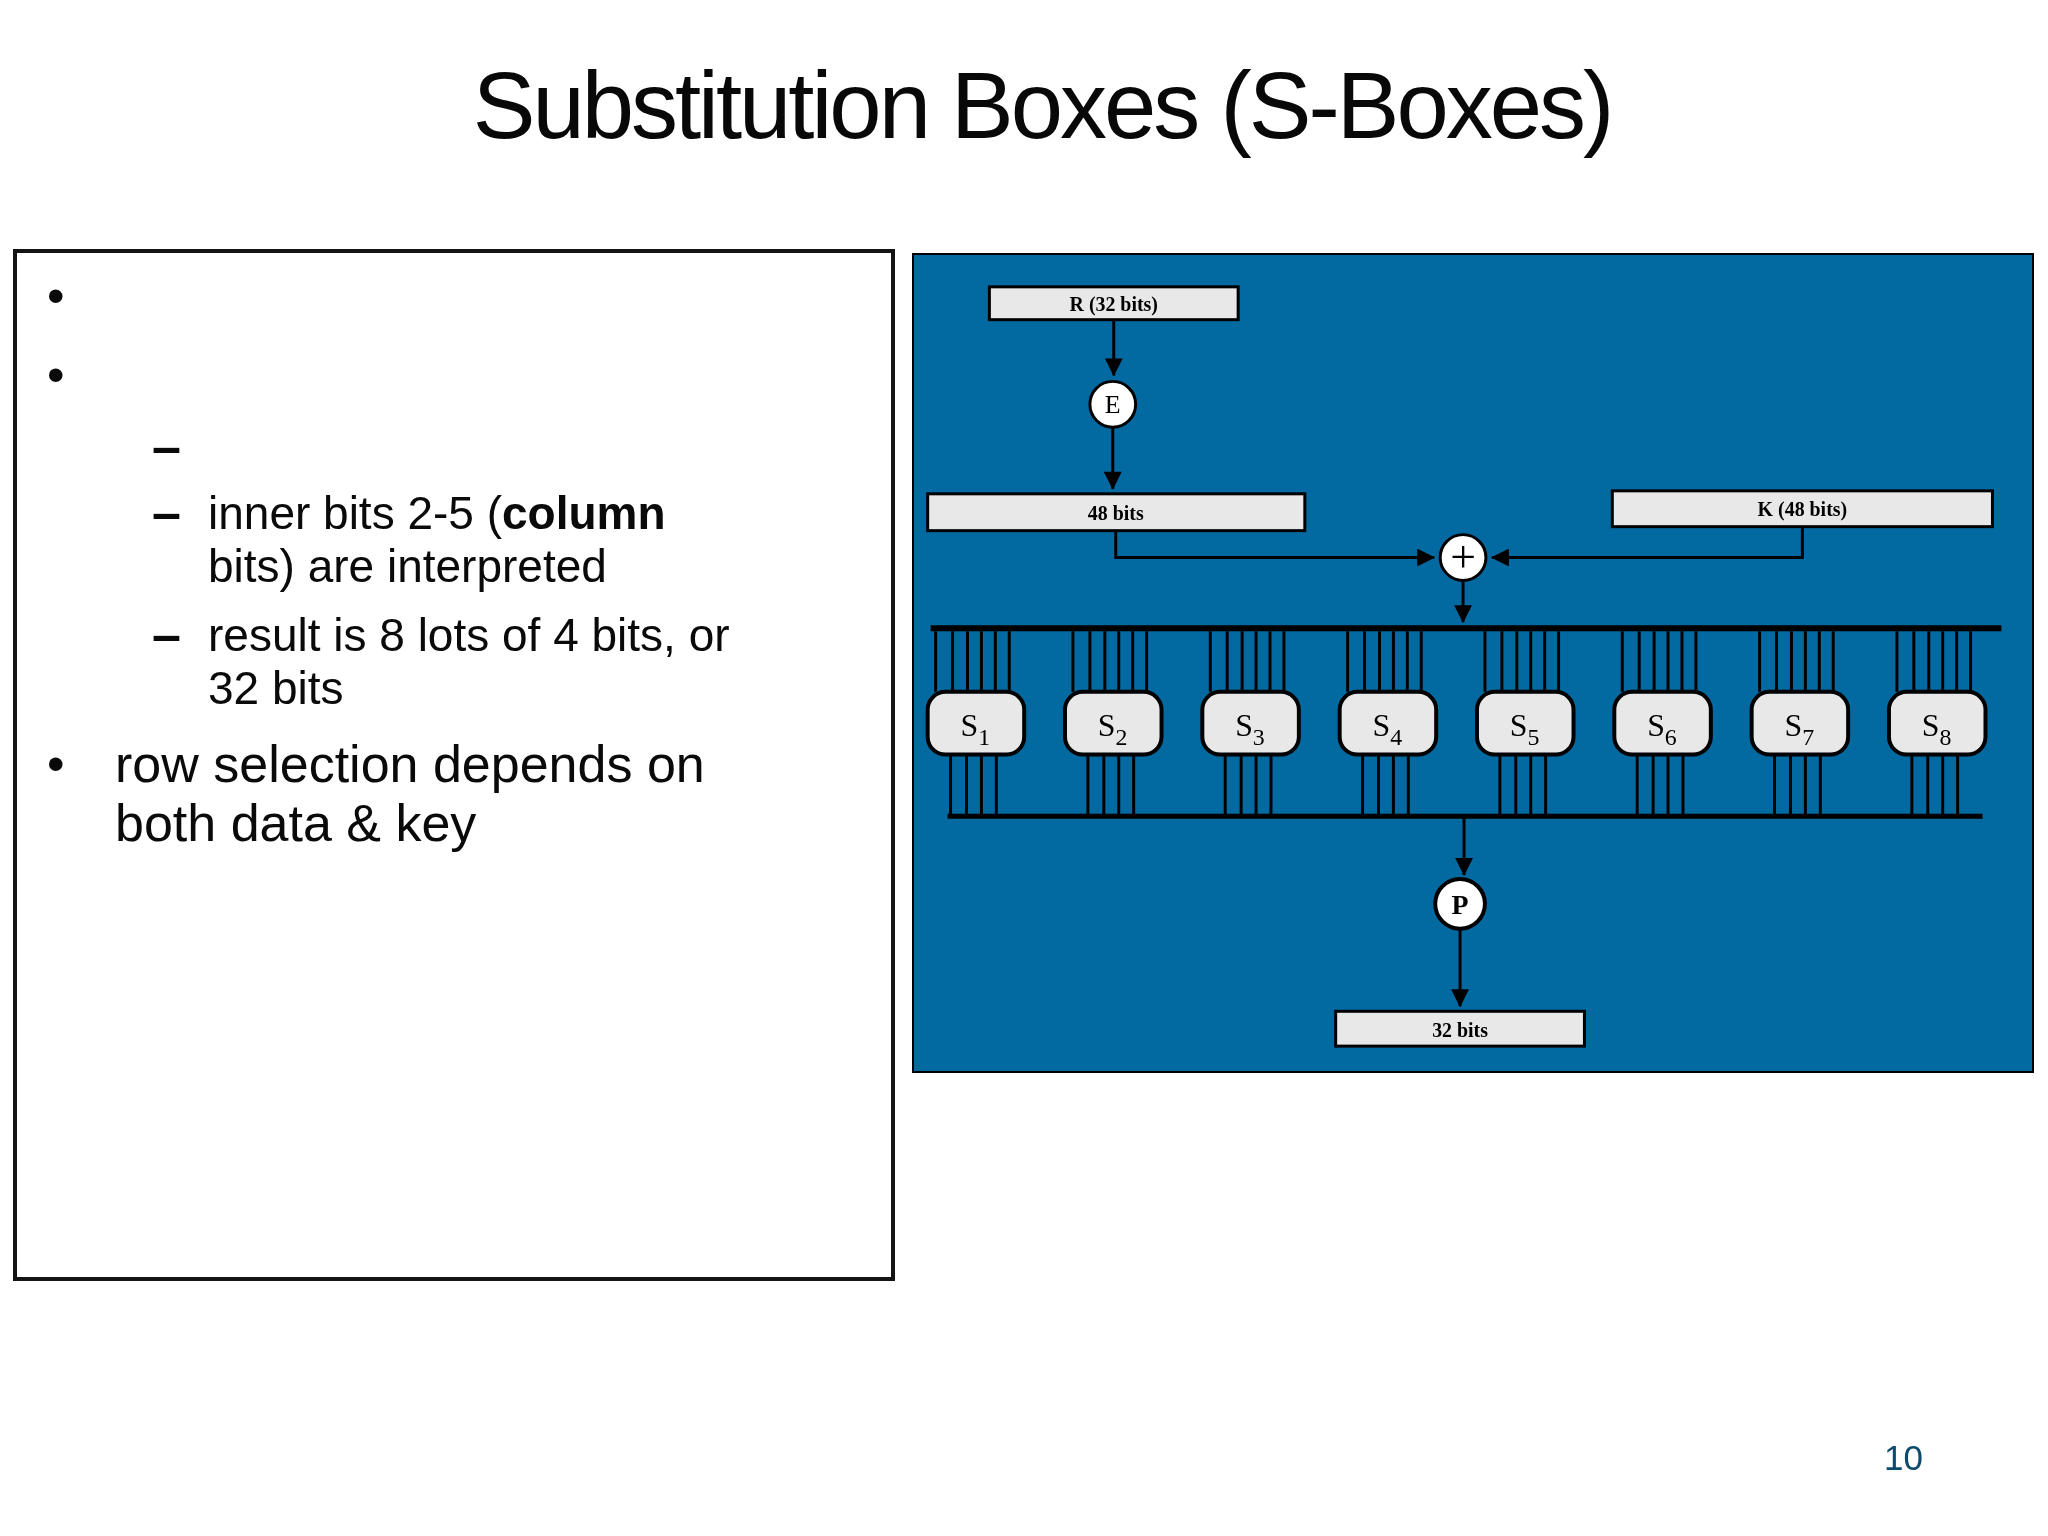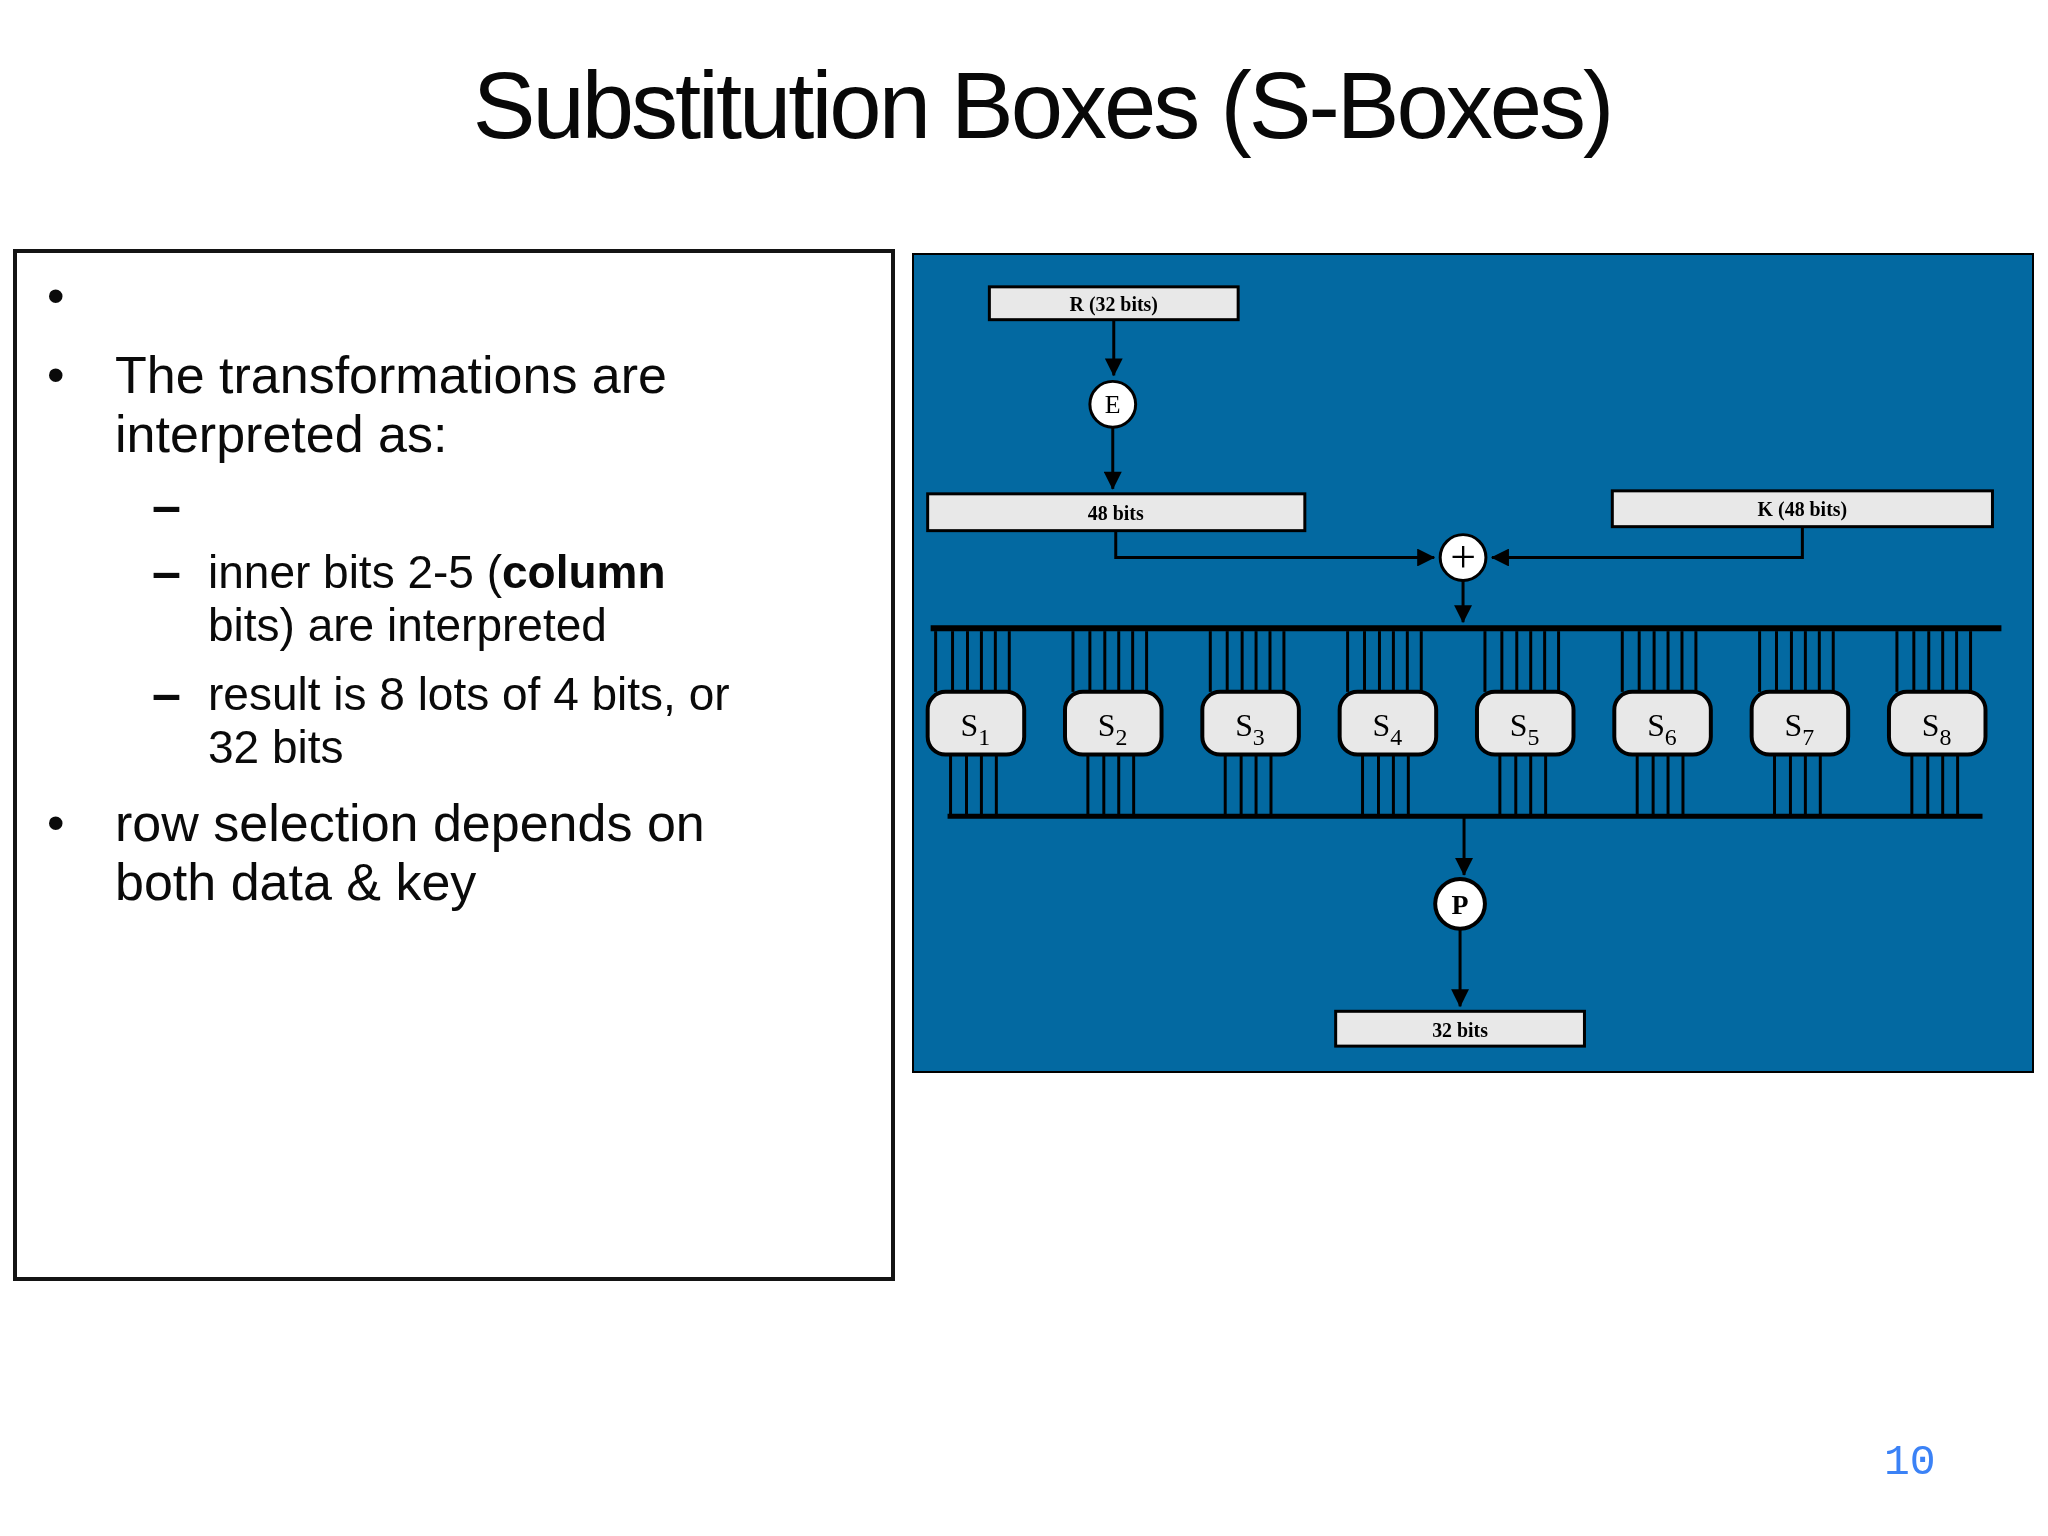--- a/index.html
+++ b/index.html
@@ -27,36 +27,35 @@
     position:absolute;left:912px;top:253px;width:1122px;height:820px;
     border:2px solid #000;box-sizing:border-box;background:#0369a1;
   }
   .diagram-panel svg{display:block;width:100%;height:100%;}
   .dlabel{font-family:"Liberation Serif",serif;font-weight:700;font-size:20px;fill:#000;}
   .dnode{font-family:"Liberation Serif",serif;font-weight:400;font-size:26px;fill:#000;}
   .dnode-b{font-family:"Liberation Serif",serif;font-weight:700;font-size:28px;fill:#000;}
   .dplus{font-family:"Liberation Serif",serif;font-weight:400;font-size:46px;fill:#000;}
   .sbox-label{font-family:"Liberation Serif",serif;font-weight:400;font-size:32px;fill:#000;}
   .page-number{
-    position:absolute;left:1884px;top:1438px;font-size:43px;color:#3b82f6;font-family:Liberation Mono, monospace;
+    position:absolute;left:1884px;top:1438px;font-size:35px;color:#0c4a6e;
   }
 </style>
 </head>
 <body>
 
 <div class="slide-title">Substitution Boxes (S-Boxes)</div>
 
 <div class="text-panel">
   <div id="bullet-list">
       <div class="b-row l1">
         <span class="marker">•</span>
       </div>
       <div class="b-row l1">
         <span class="marker">•</span>
-        <div class="b-text"><span>The transformations are</span><br><span>interpreted as:</span></div>
       </div>
       <div class="b-row l2">
         <span class="marker">–</span>
       </div>
       <div class="b-row l2">
         <span class="marker">–</span>
         <div class="b-text"><span>inner bits 2-5 (</span><b>column</b><br><span>bits) are interpreted</span></div>
       </div>
       <div class="b-row l2">
         <span class="marker">–</span>

